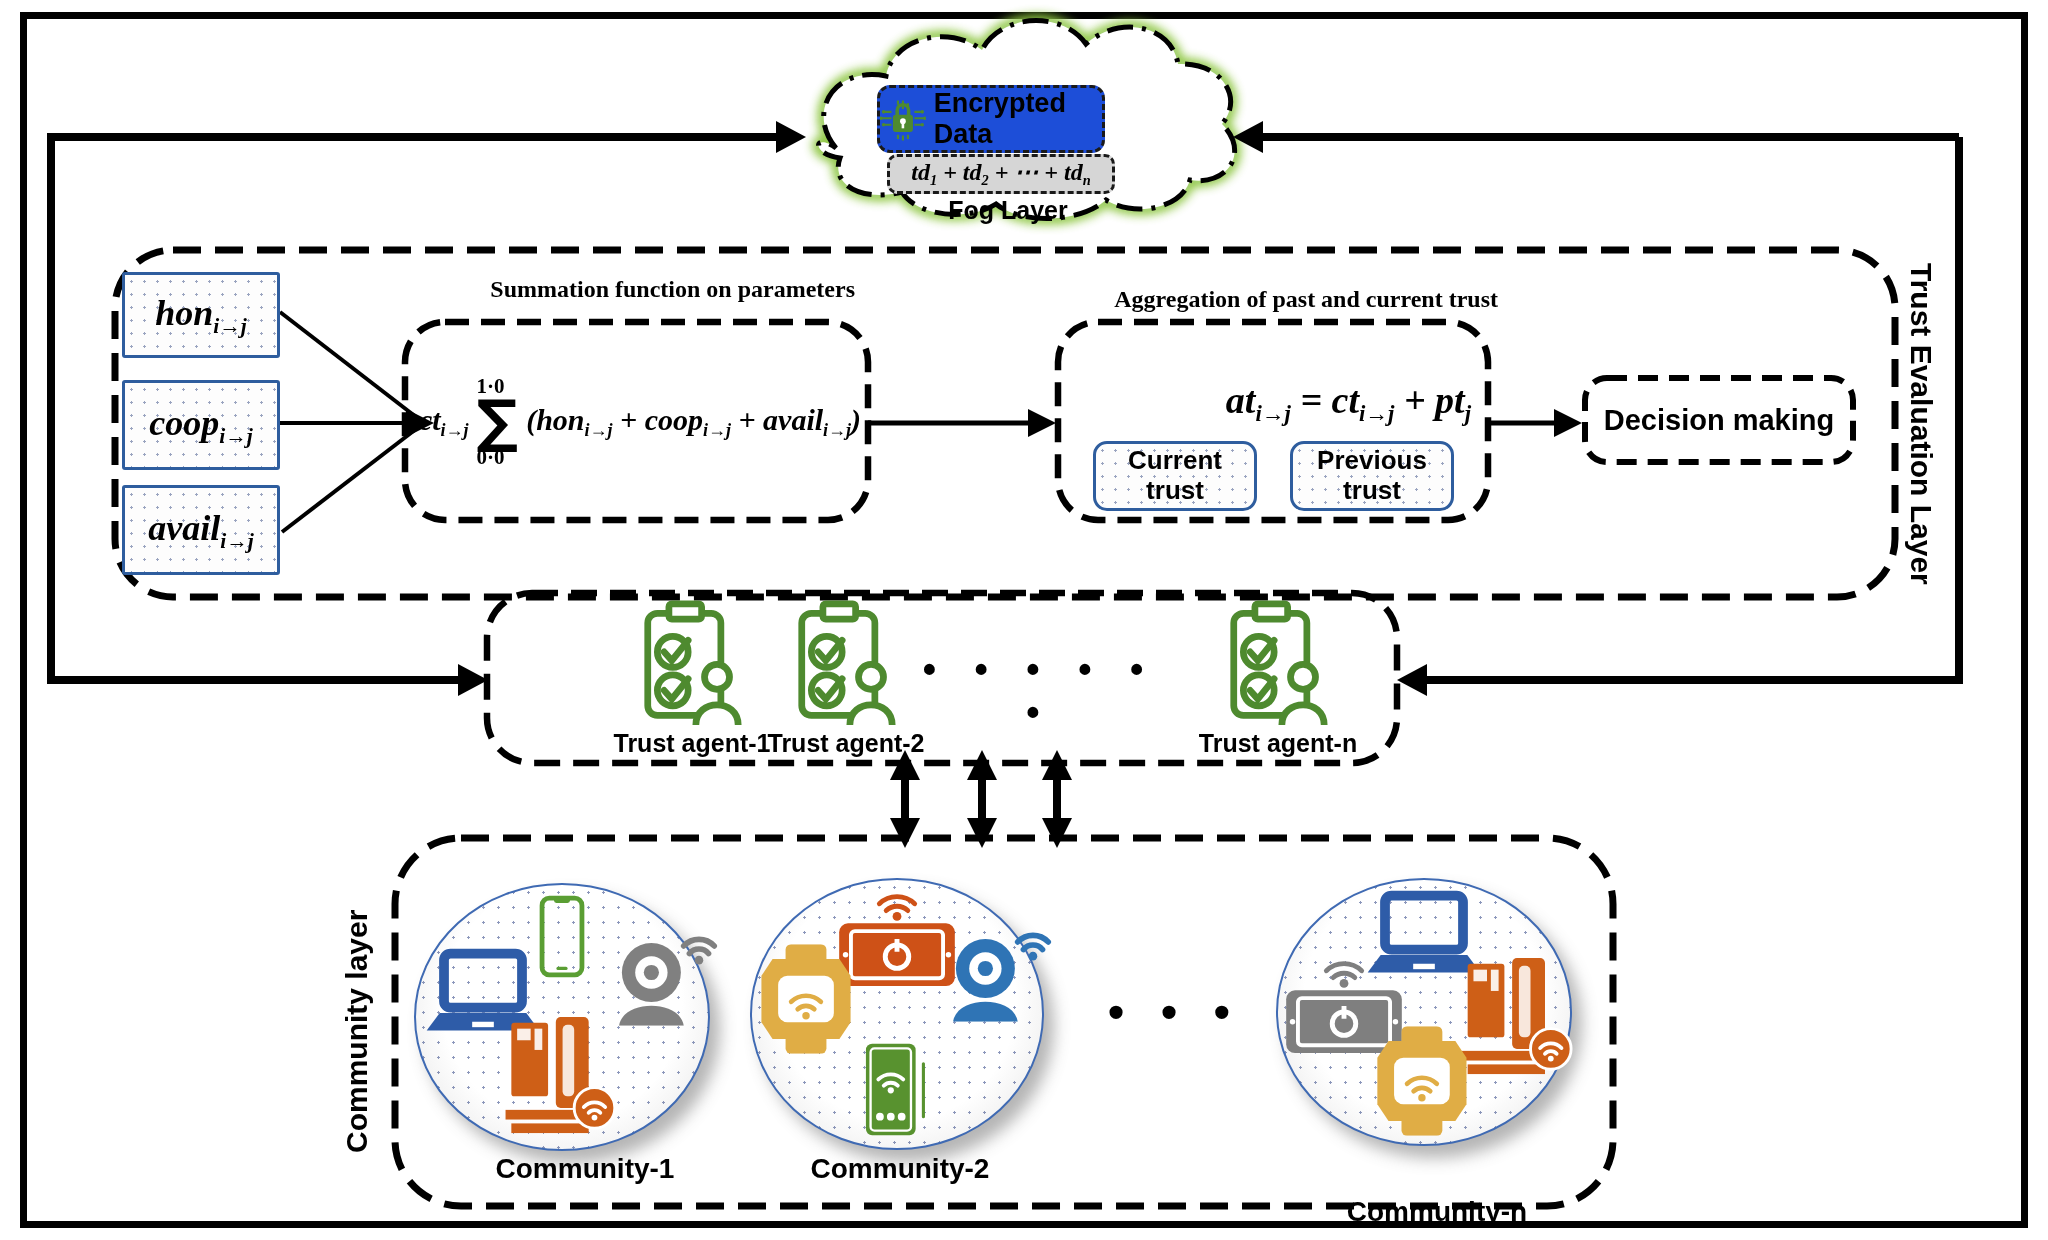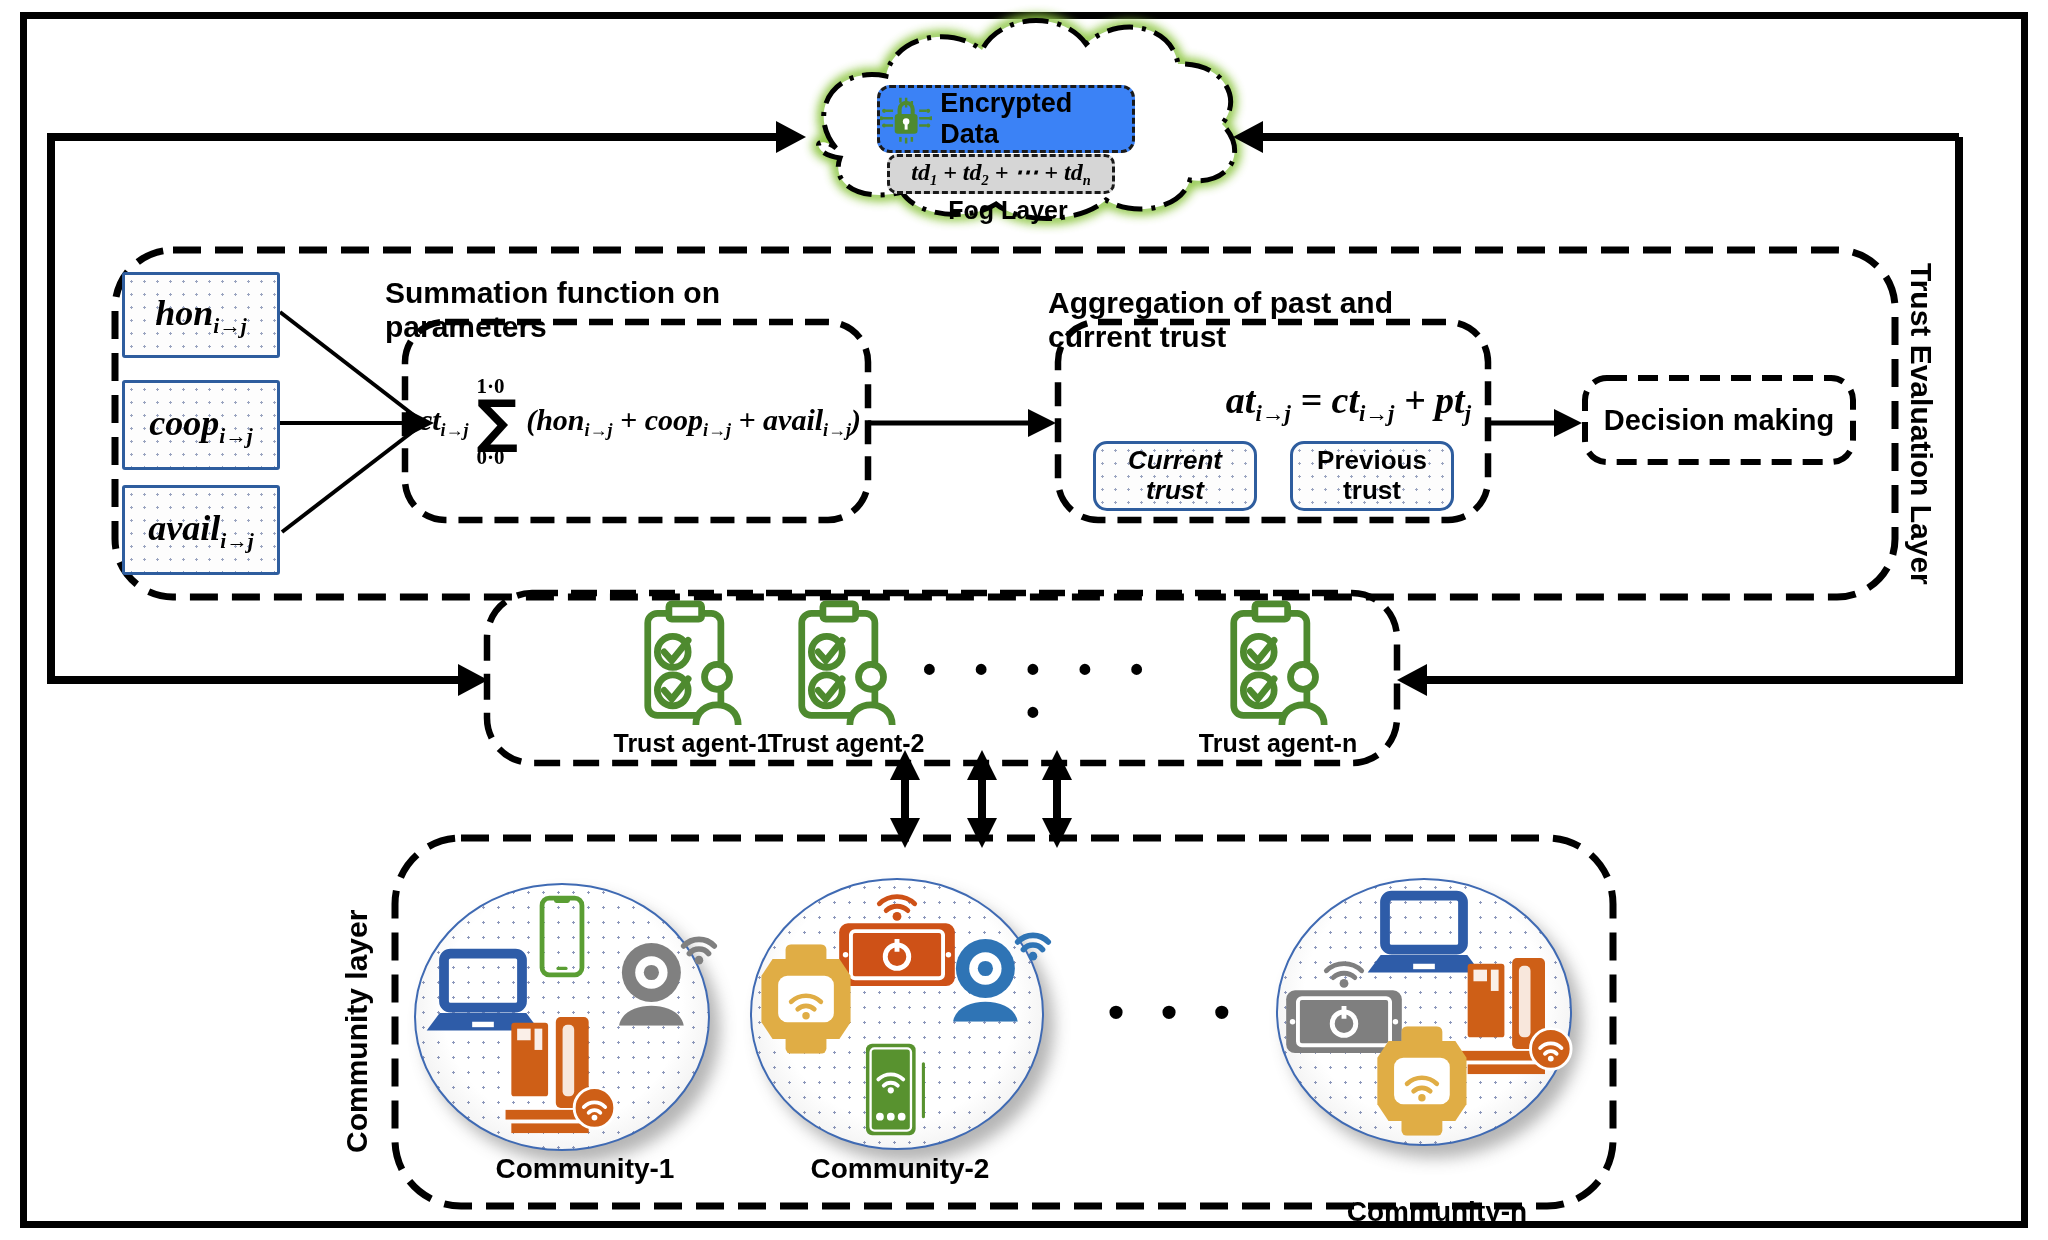--- a/index.html
+++ b/index.html
@@ -3,21 +3,21 @@
 <meta charset="utf-8">
 <style>
   html,body{margin:0;padding:0;background:#fff;}
   body{width:2048px;height:1240px;position:relative;overflow:hidden;
        font-family:"Liberation Sans",sans-serif;color:#000;}
   .abs{position:absolute;}
   #frame{left:20px;top:12px;width:2008px;height:1216px;border:7px solid #000;box-sizing:border-box;}
   #wires{left:0;top:0;width:2048px;height:1240px;pointer-events:none;}
 
   
-  .enc-box{left:877px;top:85px;width:258px;height:68px;background:#3b82f6;
+  .enc-box{left:877px;top:85px;width:228px;height:68px;background:#1d4ed8;
            border:3px dashed #1a1a1a;border-radius:13px;box-sizing:border-box;
            display:flex;align-items:center;justify-content:space-between;gap:8px;}
   .enc-box .lbl{font-weight:bold;font-size:27px;}
   .td-box{left:887px;top:154px;width:228px;height:40px;background:#d6d6d6;
           border:3px dashed #1a1a1a;border-radius:10px;box-sizing:border-box;
           display:flex;align-items:center;justify-content:center;}
   .fog-lbl{left:928px;top:196px;width:160px;text-align:center;font-weight:bold;font-size:25px;}
 
   
   .math{font-family:"Liberation Serif",serif;font-style:italic;font-weight:bold;}
@@ -29,32 +29,32 @@
 
   
   .param-box{left:122px;width:158px;border:3px solid #2e5d9e;border-radius:3px;box-sizing:border-box;
              background-color:#fdfdfd;
              background-image:radial-gradient(#9aa4c0 1.1px,transparent 1.25px);background-size:13px 13px;
              display:flex;align-items:center;justify-content:center;}
   .param-box .math{font-size:36px;}
   #param-0{top:272px;height:86px;}
   #param-1{top:380px;height:90px;}
   #param-2{top:485px;height:90px;}
-  .sec-title{font-weight:bold;font-size:30px;text-align:left;}
+  .sec-title{font-weight:bold;font-size:24px;text-align:right;font-family:Liberation Serif, serif;}
   #sum-title{left:385px;top:276px;width:470px;}
   #agg-title{left:1048px;top:286px;width:450px;}
   #sum-formula{left:415px;top:348px;width:450px;height:148px;display:flex;align-items:center;justify-content:center;}
   #sum-formula .part{font-size:30px;}
   #agg-formula{left:1075px;top:378px;width:396px;text-align:right;font-size:38px;}
   .trust-sub-box{top:441px;width:164px;height:70px;border:3px solid #2e5d9e;border-radius:14px;box-sizing:border-box;
              background-color:#fdfdfd;
              background-image:radial-gradient(#9aa4c0 1.1px,transparent 1.25px);background-size:13px 13px;
              display:flex;align-items:center;justify-content:center;text-align:center;
              font-weight:bold;font-size:26px;line-height:1.15;}
-  #current-box{left:1093px;font-style:italic;}
+  #current-box{left:1093px;}
   #previous-box{left:1290px;}
   #decision-box{left:1585px;top:378px;width:268px;height:84px;display:flex;align-items:center;justify-content:center;
                 font-weight:bold;font-size:29px;}
   .vtext{display:flex;align-items:center;justify-content:center;font-weight:bold;font-size:30px;}
   #tel-label{left:1896px;top:253px;width:50px;height:342px;writing-mode:vertical-rl;}
   #community-label{left:332px;top:893px;width:50px;height:276px;writing-mode:vertical-rl;transform:rotate(180deg);}
 
   
   .agent{top:598px;width:192px;height:170px;text-align:center;}
   .agent svg{display:block;margin:0 auto;color:#4e8a2f;}

